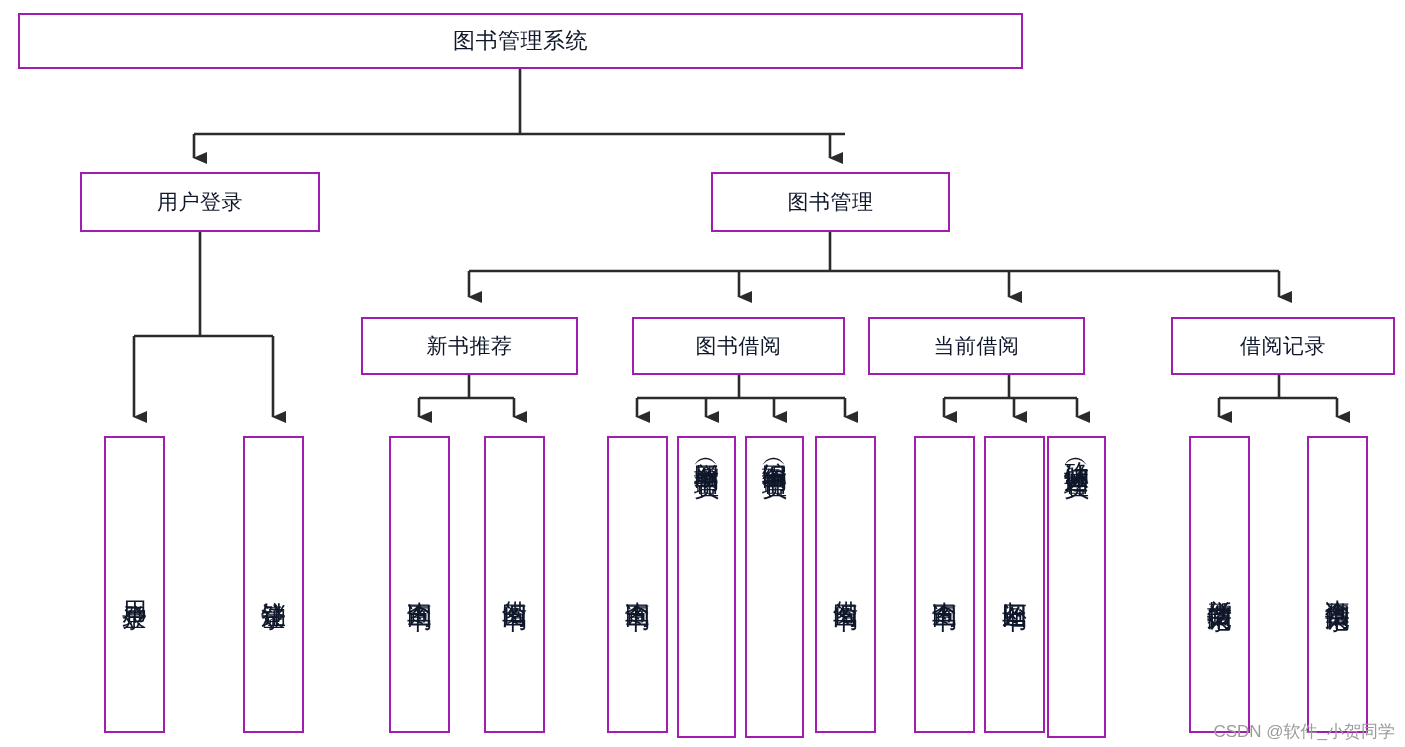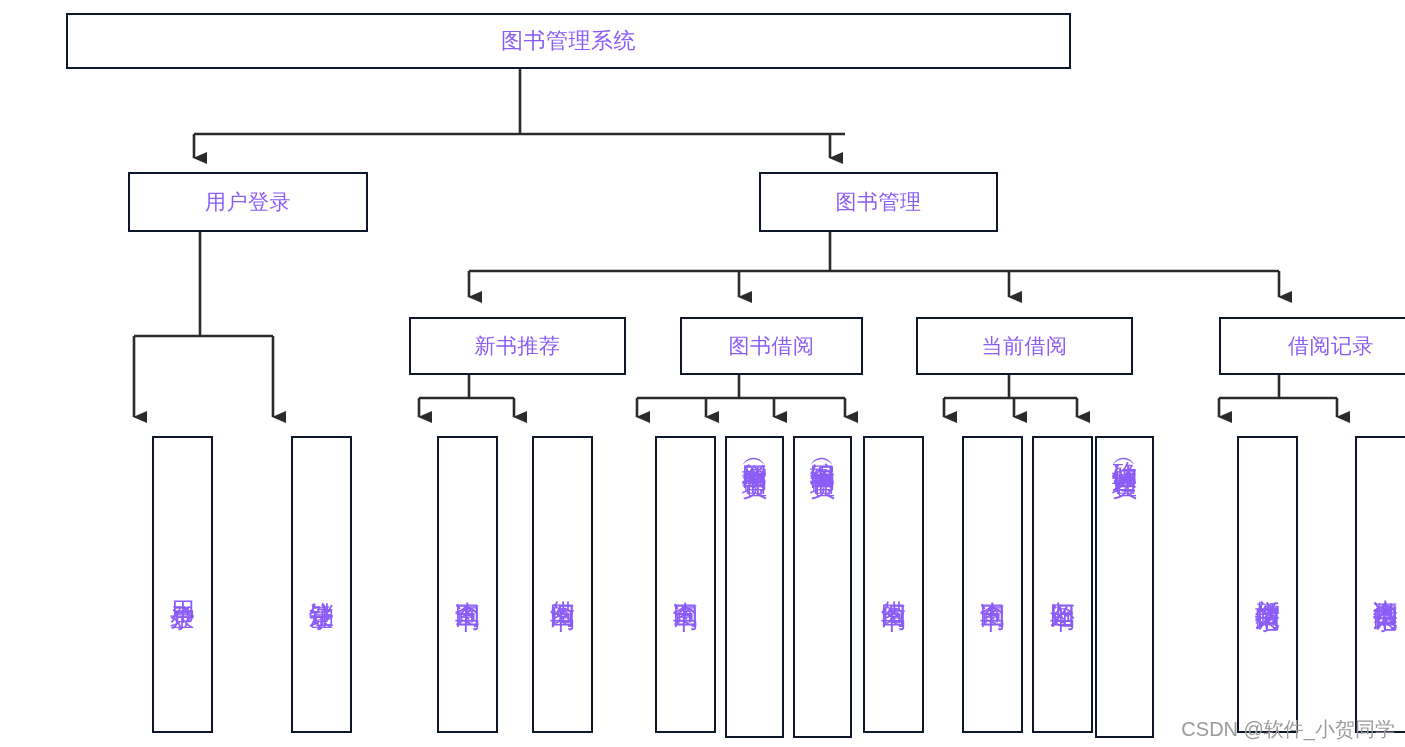--- a/index.html
+++ b/index.html
@@ -21,27 +21,26 @@
     position: absolute;
     left: 0;
     top: 0;
     width: 1405px;
     height: 747px;
   }
   .node {
     position: absolute;
     box-sizing: border-box;
     background: #ffffff;
-    border: 2px solid #0f172a;
+    border: 2px solid #a21caf;
     display: flex;
     align-items: center;
     justify-content: center;
-    color: #8b5cf6;
+    color: #0f172a;
     z-index: 2;
-    margin-left: 48px;
   }
   .node .label {
     display: block;
     text-align: center;
     line-height: 1.12;
     letter-spacing: 0.5px;
   }
   .node.horiz .label {
     writing-mode: horizontal-tb;
     font-size: 21px;
@@ -61,21 +60,21 @@
   }
   .node.vert.centered {
     align-items: center;
     padding-top: 0;
   }
   #root-node .label { font-size: 22px; }
   #watermark {
     position: absolute;
     right: 10px;
     bottom: 4px;
-    font-size: 20px;
+    font-size: 17px;
     color: #9b9b9b;
     z-index: 5;
     white-space: nowrap;
     pointer-events: none;
   }
 </style>
 </head>
 <body>
 
 <div id="canvas">
@@ -137,21 +136,21 @@
   <div class="node horiz" style="left:80px; top:172px; width:240px; height:60px;">
     <span class="label">用户登录</span>
   </div>
   <div class="node horiz" style="left:361px; top:317px; width:217px; height:58px;">
     <span class="label">新书推荐</span>
   </div>
 
   <div class="node horiz" style="left:711px; top:172px; width:239px; height:60px;">
     <span class="label">图书管理</span>
   </div>
-  <div class="node horiz" style="left:632px; top:317px; width:183px; height:58px;">
+  <div class="node horiz" style="left:632px; top:317px; width:213px; height:58px;">
     <span class="label">图书借阅</span>
   </div>
   <div class="node horiz" style="left:868px; top:317px; width:217px; height:58px;">
     <span class="label">当前借阅</span>
   </div>
   <div class="node horiz" style="left:1171px; top:317px; width:224px; height:58px;justify-content:center;">
     <span class="label">借阅记录</span>
   </div>
 
   <div class="node vert centered" style="left:104px; top:436px; width:61px; height:297px;">

